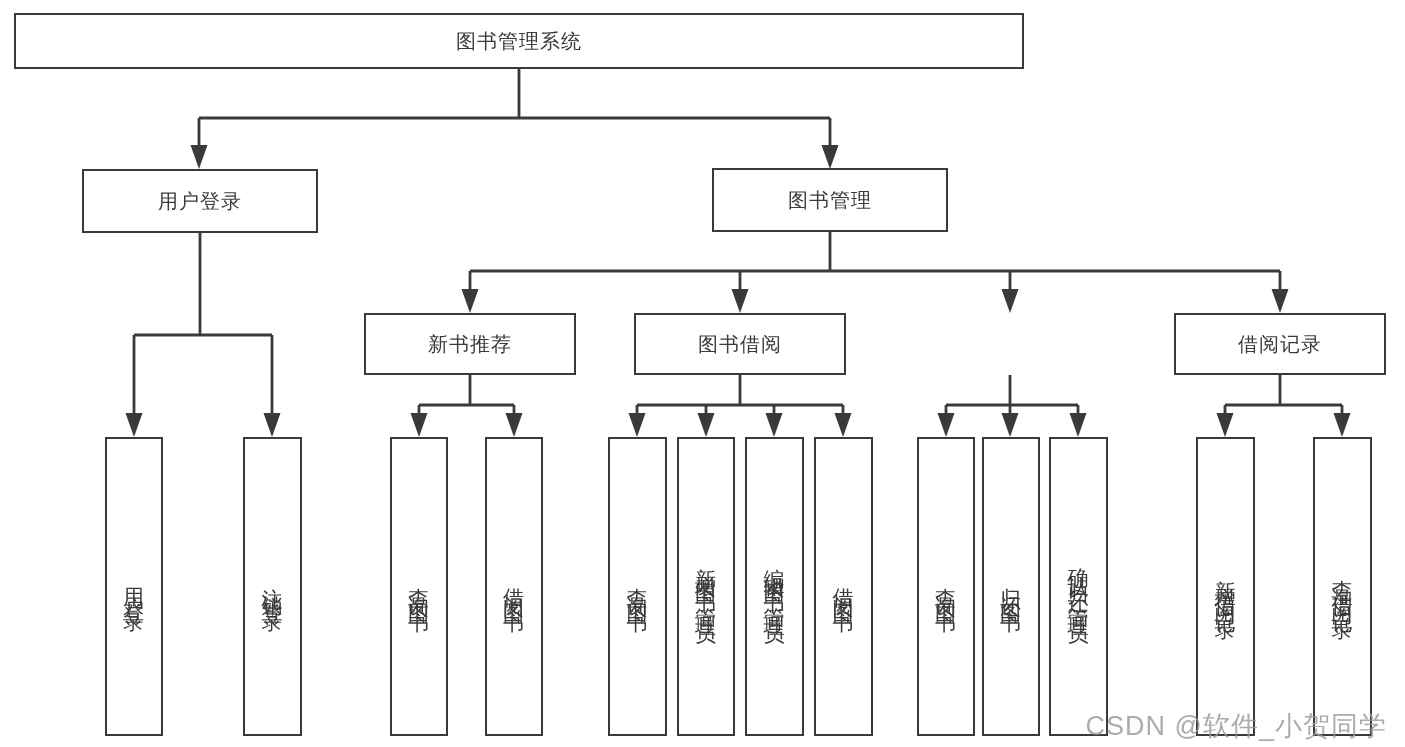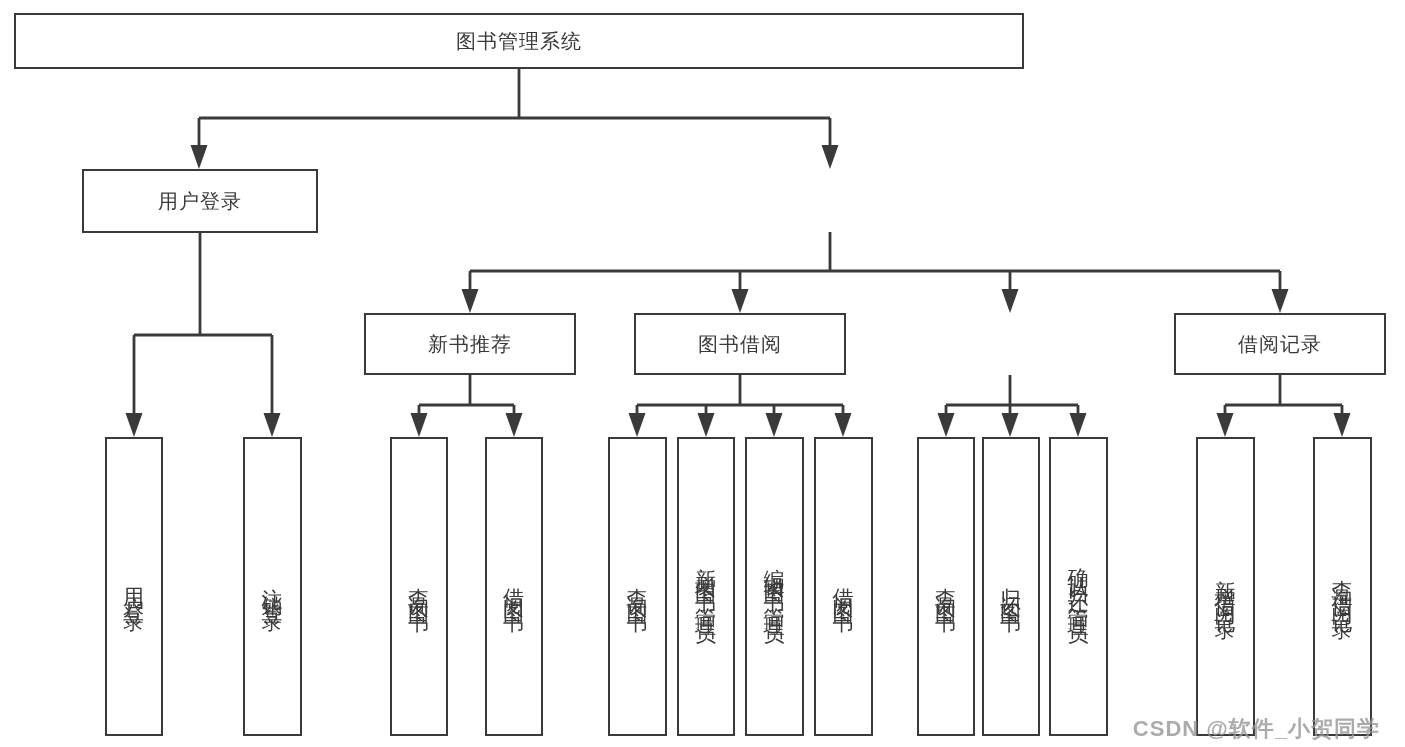--- a/index.html
+++ b/index.html
@@ -42,27 +42,26 @@
   .vtext {
     writing-mode: vertical-rl;
     text-orientation: mixed;
     font-size: 21px;
     letter-spacing: 8px;
     line-height: 1;
     white-space: nowrap;
   }
   .watermark {
     position: absolute;
-    right: 25px;
+    right: 18px;
     bottom: 3px;
-    font-size: 22px;
+    font-size: 27px;
     color: #979797;
     opacity: 0.8;
     letter-spacing: 1px;
-    font-weight: bold;
   }
 </style>
 </head>
 <body>
 
 <div class="canvas">
 
   <svg class="connectors" viewBox="0 0 1405 747">
     <g stroke="#3a3a3a" stroke-width="2.8" fill="#3a3a3a">
 
@@ -142,20 +141,23 @@
     </g>
   </svg>
 
   <div class="hbox" style="left:14px;top:13px;width:1010px;height:56px">
     <span>图书管理系统</span>
   </div>
 
   <div class="hbox" style="left:82px;top:169px;width:236px;height:64px">
     <span>用户登录</span>
   </div>
+  <div class="hbox" style="left:712px;top:168px;width:236px;height:64px">
+    <span>图书管理</span>
+  </div>
 
   <div class="hbox" style="left:364px;top:313px;width:212px;height:62px">
     <span>新书推荐</span>
   </div>
   <div class="hbox" style="left:634px;top:313px;width:212px;height:62px">
     <span>图书借阅</span>
   </div>
   <div class="hbox" style="left:1174px;top:313px;width:212px;height:62px">
     <span>借阅记录</span>
   </div>

